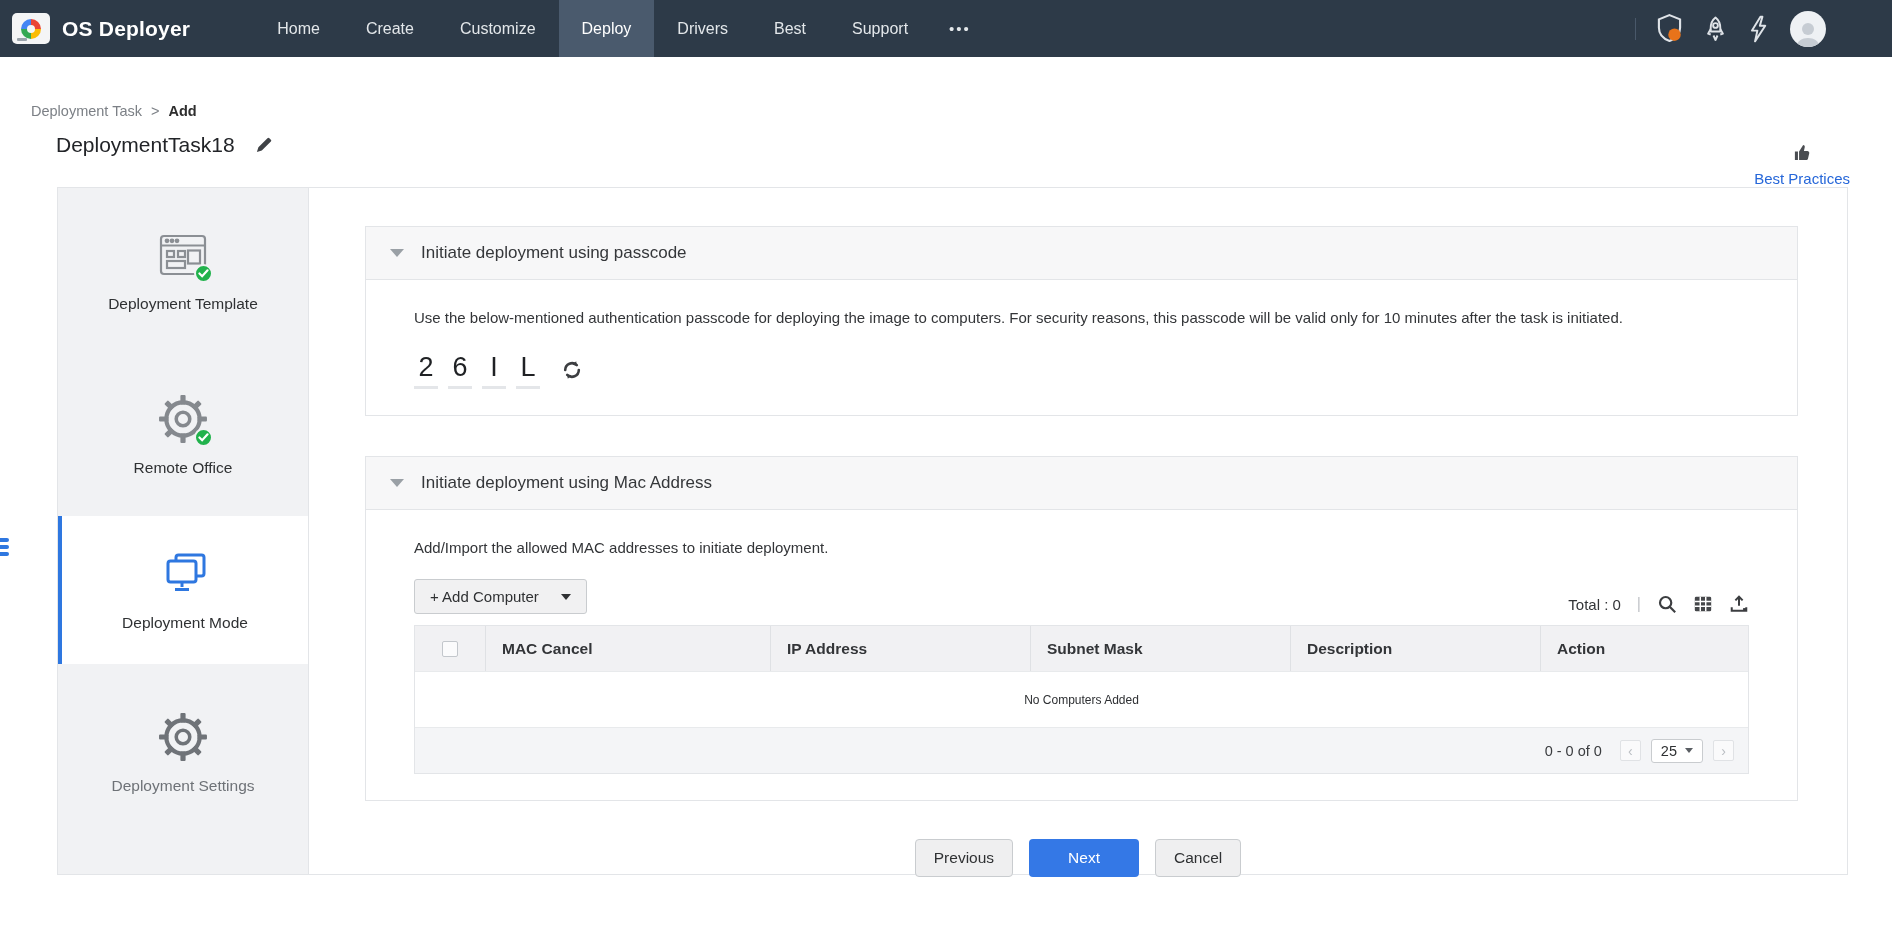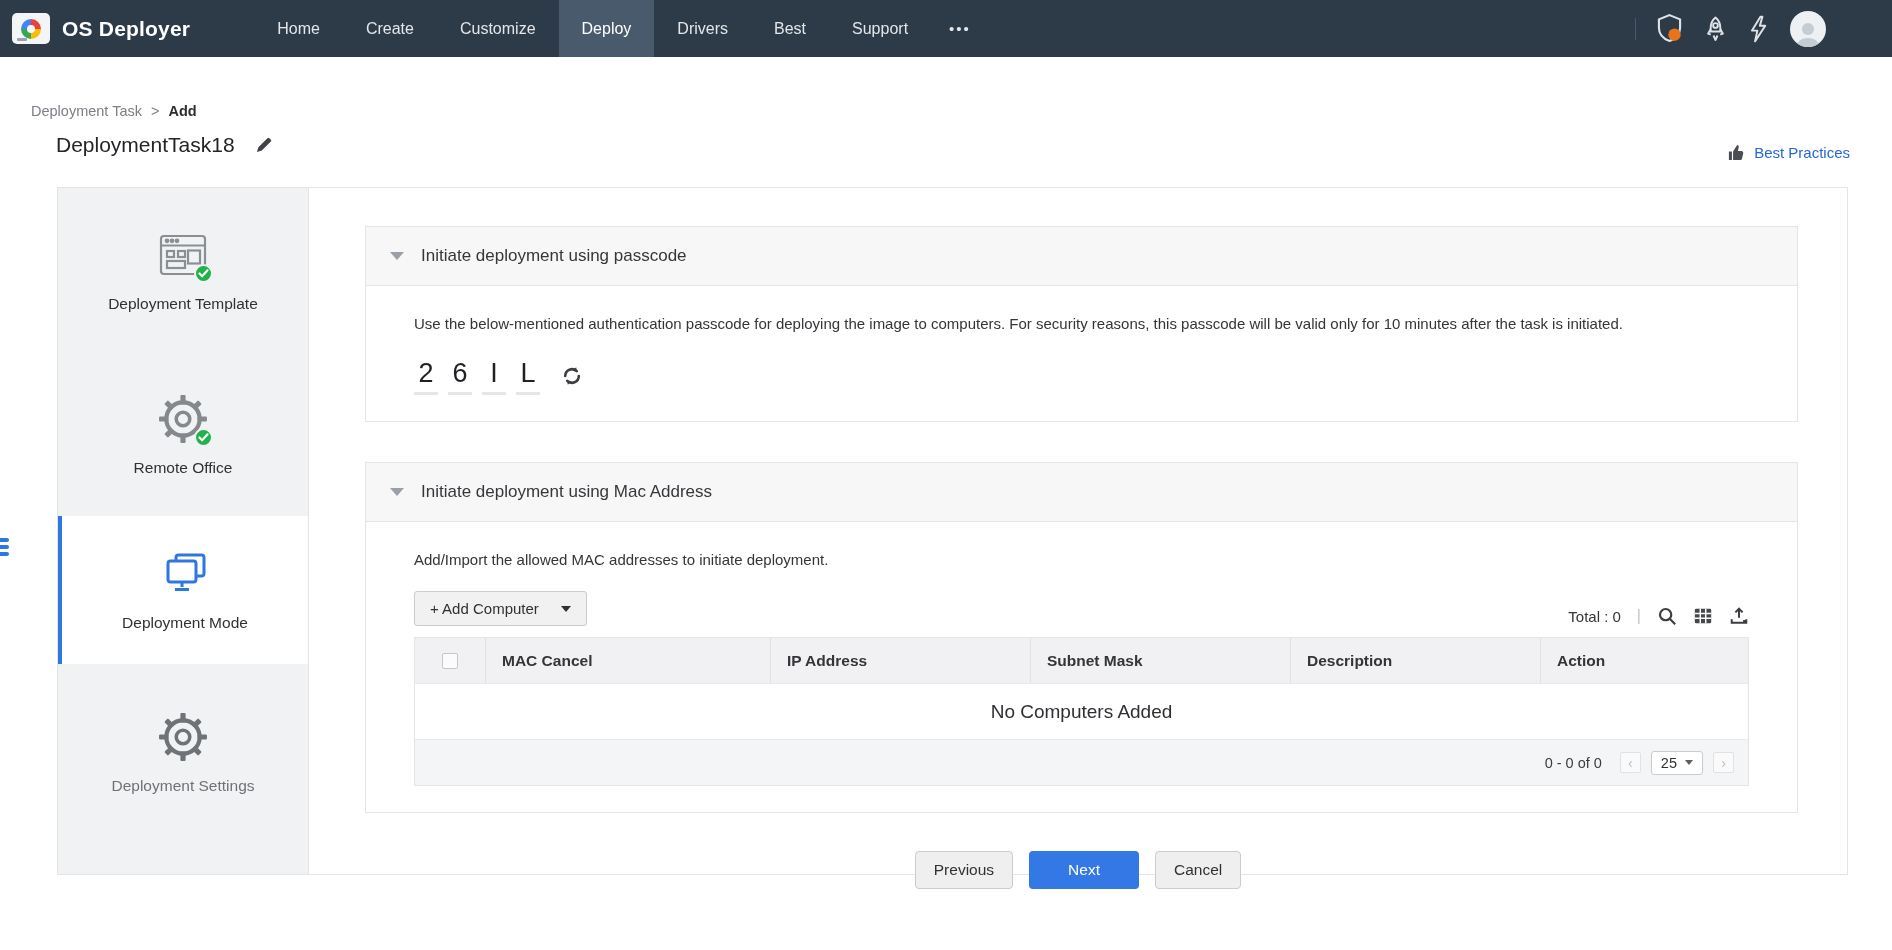--- a/index.html
+++ b/index.html
@@ -31,21 +31,21 @@
   .apps-grid i { background:#e9ecef; border-radius:1px; }
 
   
   .breadcrumb { position:absolute; left:31px; top:103px; font-size:14.5px; color:#7c8086; }
   .breadcrumb .crumb { cursor:pointer; }
   .breadcrumb .sep { margin:0 5px; color:#7c8086; }
   .breadcrumb .current { color:#2e2e2e; font-weight:bold; }
   .title-row { position:absolute; left:56px; top:133px; display:flex; align-items:center; gap:20px; }
   .page-title { font-size:21px; color:#222428; }
   .best-practices { position:absolute; right:42px; top:143px; display:flex; align-items:center; gap:8px;
-    font-size:15px; color:#2667d9; cursor:pointer; }
+    font-size:15px; color:#2667d9; cursor:pointer;flex-direction:column; }
 
   
   .main-box { position:absolute; left:57px; top:187px; width:1791px; height:688px;
     border:1px solid #e3e5e8; display:flex; background:#ffffff; }
 
   
   .side-nav { width:251px; background:#f1f2f4; border-right:1px solid #e3e5e8; display:flex; flex-direction:column; }
   .side-item { display:flex; flex-direction:column; align-items:center; justify-content:center;
     gap:14px; cursor:pointer; }
   .side-item .label { font-size:15.5px; color:#2f3133; }
@@ -54,21 +54,21 @@
   .side-item.pending .label { color:#6e7277; }
   .icon-wrap { position:relative; width:52px; height:52px; display:flex; align-items:center; justify-content:center; }
   .check-badge { position:absolute; right:-4px; bottom:-2px; width:19px; height:19px; border-radius:50%;
     background:#21b24c; border:2px solid #f1f2f4; display:flex; align-items:center; justify-content:center; }
 
   
   .content { flex:1; position:relative; }
   .panel { margin:0 49px 0 56px; }
   .panel.first { margin-top:38px; }
   .panel.second { margin-top:40px; }
-  .panel-header { height:60px; background:#f7f7f8; border:1px solid #e3e5e8; display:flex;
+  .panel-header { height:54px; background:#f7f7f8; border:1px solid #e3e5e8; display:flex;
     align-items:center; gap:17px; padding:0 24px; cursor:pointer; }
   .tri-down { width:0; height:0; border-left:7px solid transparent; border-right:7px solid transparent;
     border-top:8px solid #9aa0a6; }
   .panel-title { font-size:17px; color:#35373a; }
   .panel-body { border:1px solid #e3e5e8; border-top:none; background:#ffffff; padding:27px 48px 26px 48px; }
   .desc { font-size:15px; color:#333538; line-height:1.5; }
 
   
   .passcode-row { display:flex; align-items:center; gap:16px; margin-top:22px; }
   .passcode { display:flex; gap:10px; }
@@ -90,21 +90,21 @@
   
   .mac-table { margin-top:11px; border:1px solid #e3e5e8; }
   .t-head { display:grid; grid-template-columns:70px 285px 260px 260px 250px 1fr;
     background:#f1f1f3; height:45px; align-items:center; }
   .t-head .cell { font-size:15.5px; color:#333538; font-weight:bold; padding-left:16px; height:100%;
     display:flex; align-items:center; }
   .t-head .cell + .cell { border-left:1px solid #dfe1e4; }
   .cb { width:16px; height:16px; border:1.5px solid #c3c7cc; border-radius:2px; background:#fbfbfc;
     margin:0 auto; cursor:pointer; }
   .empty-row { height:56px; display:flex; align-items:center; justify-content:center;
-    font-size:19px; color:#2d2f32; border-top:1px solid #e8eaec; }
+    font-size:12px; color:#2d2f32; border-top:1px solid #e8eaec; }
   .pg-bar { height:46px; background:#f4f5f7; border-top:1px solid #e8eaec; display:flex;
     align-items:center; justify-content:flex-end; gap:10px; padding-right:14px; }
   .pg-range { font-size:14.5px; color:#3a3c3f; margin-right:8px; }
   .pg-btn { width:21px; height:21px; border:1px solid #e0e2e5; background:#fafafb; border-radius:2px;
     color:#b9bdc2; font-size:14px; display:flex; align-items:center; justify-content:center; cursor:pointer; }
   .pg-size { display:flex; align-items:center; gap:8px; background:#ffffff; border:1px solid #c9cccf;
     border-radius:3px; padding:3px 9px; font-size:14.5px; color:#2f3133; cursor:pointer; }
   .pg-size .caret-down { border-top-color:#5a5e63; border-left-width:4.5px; border-right-width:4.5px; border-top-width:5.5px; }
 
   

